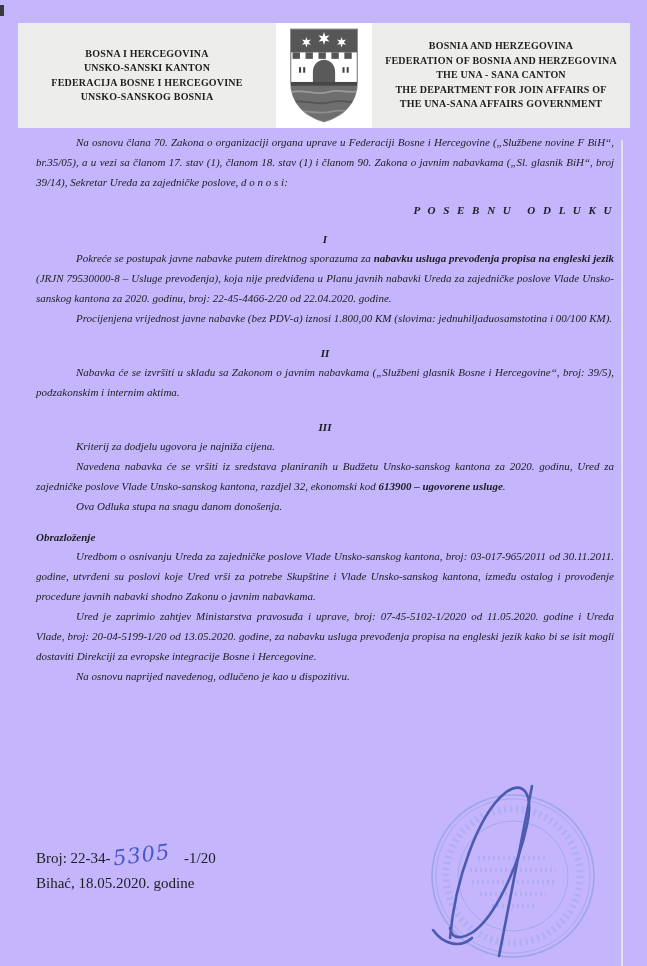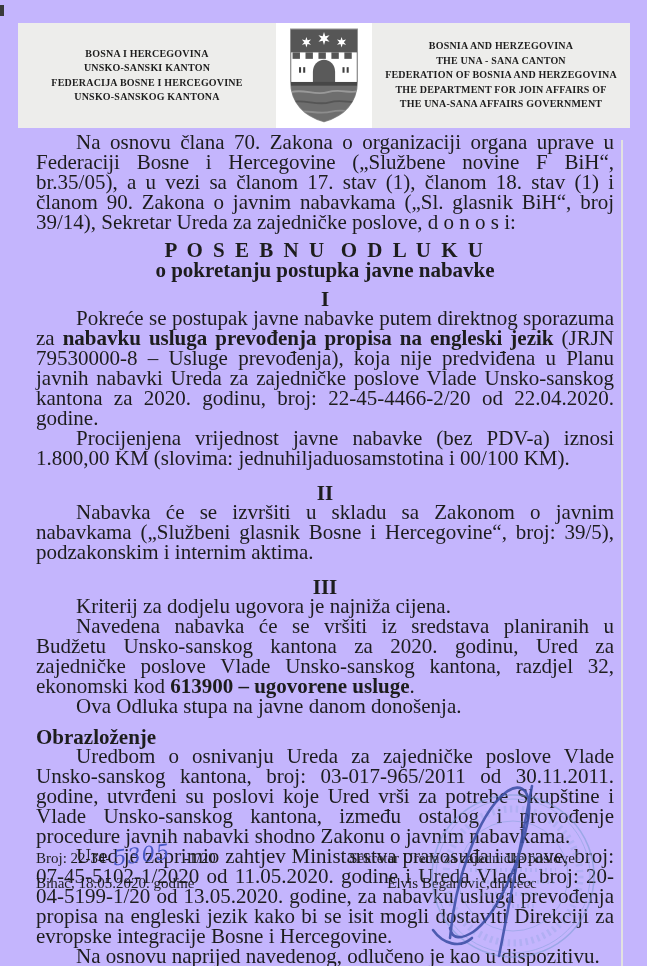--- a/index.html
+++ b/index.html
@@ -10,25 +10,25 @@
   
   .scan-line-right{position:absolute;top:140px;bottom:0;left:621px;width:2px;background:#e2e2e0;}
   .scan-speck{position:absolute;left:0;top:5px;width:4px;height:11px;background:#3a3a3a;}
   
   .hdr{position:absolute;left:18px;top:23px;width:612px;height:105px;background:#ededeb;display:flex;align-items:stretch;}
   .hdr-col{flex:1;display:flex;flex-direction:column;justify-content:center;text-align:center;
     font-weight:bold;font-size:10px;line-height:14.5px;letter-spacing:.2px;padding:0 6px;}
   .hdr-emblem{width:96px;background:#ffffff;display:flex;align-items:center;justify-content:center;}
   .hdr-emblem svg{display:block;}
   
-  .main{position:absolute;left:36px;top:132px;width:578px;font-size:21px;line-height:20px;text-align:justify;}
+  .main{position:absolute;left:36px;top:132px;width:578px;font-size:11px;line-height:20px;text-align:justify;font-style:italic;}
   .main p{margin:0;text-indent:40px;}
   .b{font-weight:bold;}
   .intro{margin-top:10px;}
-  .doc-title{margin-top:8px;text-align:center;font-weight:bold;}
+  .doc-title{margin-top:8px;text-align:right;font-weight:bold;}
   .doc-title .t1 span{display:inline-block;letter-spacing:2.5px;}
   .doc-title .t1 .gap{margin-right:14px;}
   .sec-head{margin-top:10px;text-align:center;font-weight:bold;line-height:18px;}
   .sec-head.sp{margin-top:16px;}
   .rat-head{margin-top:12px;text-align:left;font-weight:bold;line-height:18px;}
   
   .footer{position:absolute;left:36px;top:846px;width:578px;display:flex;justify-content:space-between;font-size:15px;line-height:25px;}
   .f-left{white-space:nowrap;}
   .f-right{width:272px;text-align:center;margin-right:16px;line-height:25px;}
   .hand{
@@ -45,21 +45,21 @@
 <div class="page">
 
   <div class="scan-speck"></div>
   <div class="scan-line-right"></div>
 
   <div class="hdr">
     <div class="hdr-col">
       <div>BOSNA I HERCEGOVINA</div>
       <div>UNSKO-SANSKI KANTON</div>
       <div>FEDERACIJA BOSNE I HERCEGOVINE</div>
-      <div>UNSKO-SANSKOG KANTONA</div>
+      <div>UNSKO-SANSKOG BOSNIA</div>
     </div>
     <div class="hdr-emblem">
       <svg width="74" height="99" viewBox="0 0 80 104">
         <defs>
           <clipPath id="shieldClip">
             <path d="M4 2 H76 V58 C76 82 61 96 40 102 C19 96 4 82 4 58 Z"></path>
           </clipPath>
           <path id="star6" d="M0,-6 L1.25,-2.17 L5.2,-3 L2.5,0 L5.2,3 L1.25,2.17 L0,6 L-1.25,2.17 L-5.2,3 L-2.5,0 L-5.2,-3 L-1.25,-2.17 Z"></path>
         </defs>
         <path d="M4 2 H76 V58 C76 82 61 96 40 102 C19 96 4 82 4 58 Z" fill="#ffffff" stroke="#8f8f8f" stroke-width="1.4"></path>
@@ -81,65 +81,60 @@
           <path d="M4 81 C18 77 32 85 46 81 C60 77 70 83 76 80" fill="none" stroke="#555555" stroke-width="2"></path>
           <path d="M8 92 C20 88 34 95 48 91 C60 88 68 92 74 90" fill="none" stroke="#8d8d8d" stroke-width="2"></path>
           <use href="#star6" fill="#ffffff" transform="translate(40,12) scale(1.15)"></use>
           <use href="#star6" fill="#ffffff" transform="translate(21,16) scale(0.95)"></use>
           <use href="#star6" fill="#ffffff" transform="translate(59,16) scale(0.95)"></use>
         </g>
       </svg>
     </div>
     <div class="hdr-col">
       <div>BOSNIA AND HERZEGOVINA</div>
+      <div>FEDERATION OF BOSNIA AND HERZEGOVINA</div>
       <div>THE UNA - SANA CANTON</div>
-      <div>FEDERATION OF BOSNIA AND HERZEGOVINA</div>
       <div>THE DEPARTMENT FOR JOIN AFFAIRS OF</div>
       <div>THE UNA-SANA AFFAIRS GOVERNMENT</div>
     </div>
   </div>
 
   <div class="main">
 
     <p class="intro">Na osnovu člana 70. Zakona o organizaciji organa uprave u Federaciji Bosne i Hercegovine („Službene novine F BiH“, br.35/05), a u vezi sa članom 17. stav (1), članom 18. stav (1) i članom 90. Zakona o javnim nabavkama („Sl. glasnik BiH“, broj 39/14), Sekretar Ureda za zajedničke poslove, d o n o s i:</p>
 
     <div class="doc-title">
       <div class="t1">
         <span class="gap">P O S E B N U</span><span>O D L U K U</span>
       </div>
-      <div>o pokretanju postupka javne nabavke</div>
     </div>
 
     <div class="sec-head">I</div>
     <p><span>Pokreće se postupak javne nabavke putem direktnog sporazuma za </span><span class="b">nabavku usluga prevođenja propisa na engleski jezik</span><span> (JRJN 79530000-8 – Usluge prevođenja), koja nije predviđena u Planu javnih nabavki Ureda za zajedničke poslove Vlade Unsko-sanskog kantona za 2020. godinu, broj: 22-45-4466-2/20 od 22.04.2020. godine.</span></p>
     <p>Procijenjena vrijednost javne nabavke (bez PDV-a) iznosi 1.800,00 KM (slovima: jednuhiljaduosamstotina i 00/100 KM).</p>
 
     <div class="sec-head sp">II</div>
     <p>Nabavka će se izvršiti u skladu sa Zakonom o javnim nabavkama („Službeni glasnik Bosne i Hercegovine“, broj: 39/5), podzakonskim i internim aktima.</p>
 
     <div class="sec-head sp">III</div>
     <p>Kriterij za dodjelu ugovora je najniža cijena.</p>
     <p><span>Navedena nabavka će se vršiti iz sredstava planiranih u Budžetu Unsko-sanskog kantona za 2020. godinu, Ured za zajedničke poslove Vlade Unsko-sanskog kantona, razdjel 32, ekonomski kod </span><span class="b">613900 – ugovorene usluge</span><span>.</span></p>
 
-    <p>Ova Odluka stupa na javne danom donošenja.</p>
+    <p>Ova Odluka stupa na snagu danom donošenja.</p>
 
     <div class="rat-head">Obrazloženje</div>
     <p>Uredbom o osnivanju Ureda za zajedničke poslove Vlade Unsko-sanskog kantona, broj: 03-017-965/2011 od 30.11.2011. godine, utvrđeni su poslovi koje Ured vrši za potrebe Skupštine i Vlade Unsko-sanskog kantona, između ostalog i provođenje procedure javnih nabavki shodno Zakonu o javnim nabavkama.</p>
     <p>Ured je zaprimio zahtjev Ministarstva pravosuđa i uprave, broj: 07-45-5102-1/2020 od 11.05.2020. godine i Ureda Vlade, broj: 20-04-5199-1/20 od 13.05.2020. godine, za nabavku usluga prevođenja propisa na engleski jezik kako bi se isit mogli dostaviti Direkciji za evropske integracije Bosne i Hercegovine.</p>
     <p>Na osnovu naprijed navedenog, odlučeno je kao u dispozitivu.</p>
   </div>
 
   <div class="footer">
     <div class="f-left">
       <div><span>Broj: 22-34-</span><span class="hand">5305</span><span>-1/20</span></div>
       <div>Bihać, 18.05.2020. godine</div>
-    </div>
-    <div class="f-right">
-      <div>Sekretar Ureda za zajedničke poslove</div>
-      <div>Elvis Beganović,dipl.ecc</div>
     </div>
   </div>
 
   <svg class="overlay" viewBox="0 0 647 966">
 
     <g stroke="#7b9cd4" fill="none" opacity="0.55">
       <circle cx="513" cy="876" r="81" stroke-width="1.6"></circle>
       <circle cx="513" cy="876" r="77" stroke-width="0.8"></circle>
       <circle cx="513" cy="876" r="67" stroke-width="7" stroke-dasharray="2.5 3.5" opacity="0.45"></circle>
       <circle cx="513" cy="876" r="55" stroke-width="0.8"></circle>

